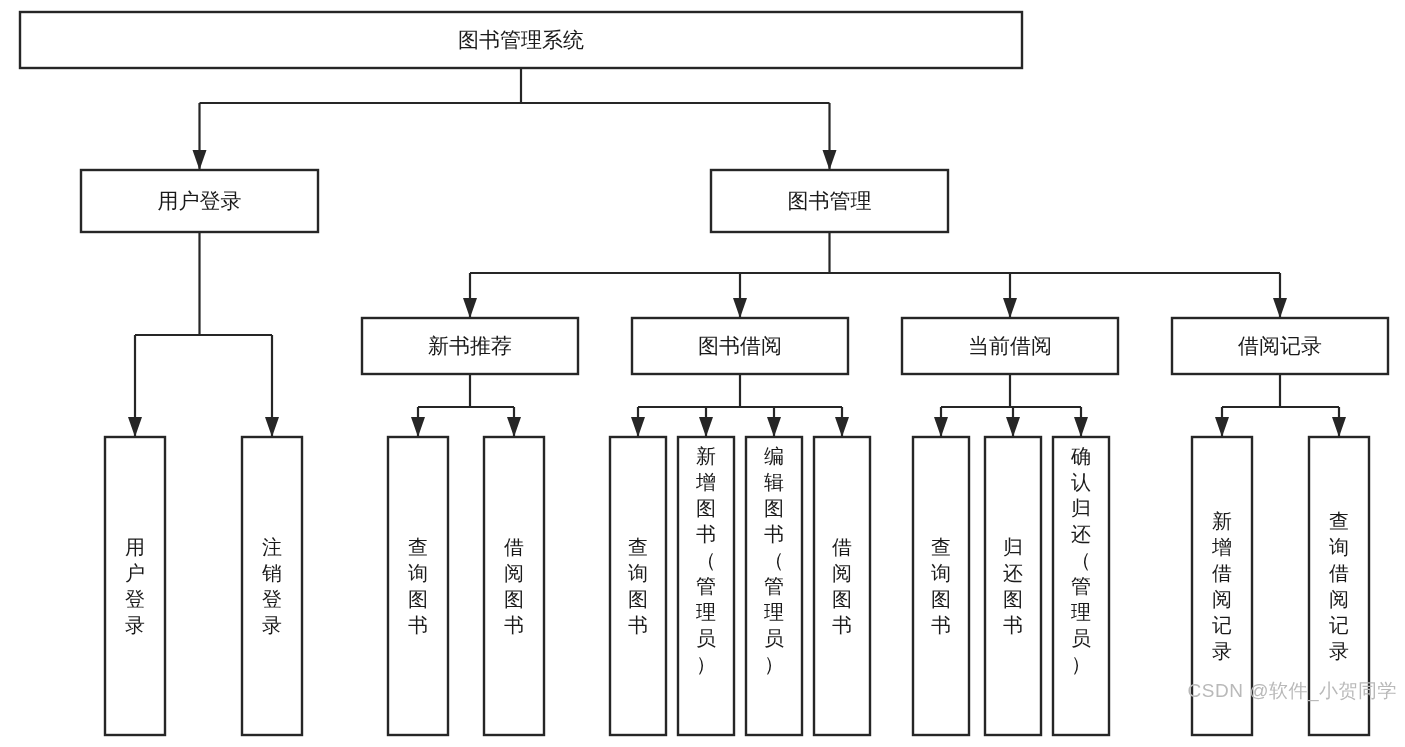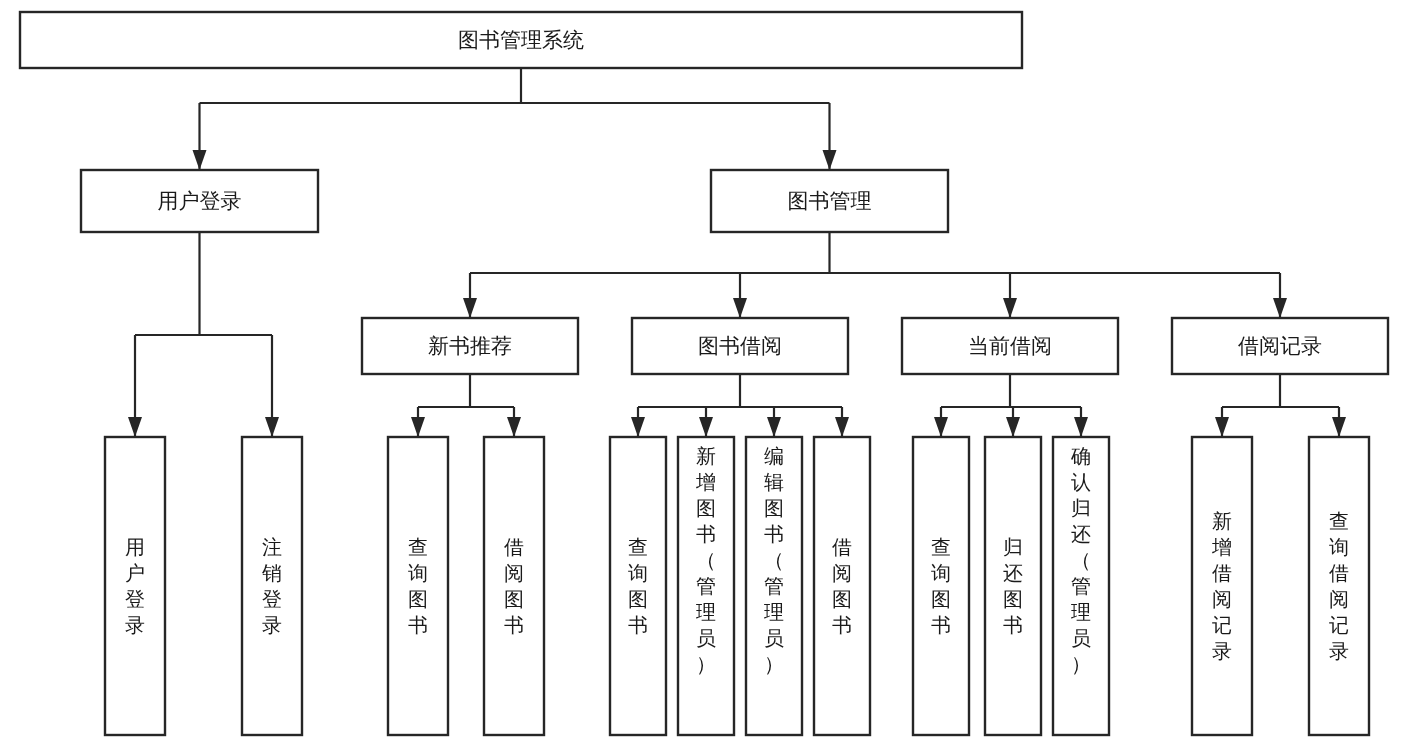--- a/index.html
+++ b/index.html
@@ -202,13 +202,14 @@
         <g>
           <rect x="1192" y="437" width="60" height="298" class="node-box"></rect>
           <text x="1222" y="528" class="node-label-v"><tspan x="1222" dy="0">新</tspan><tspan x="1222" dy="26">增</tspan><tspan x="1222" dy="26">借</tspan><tspan x="1222" dy="26">阅</tspan><tspan x="1222" dy="26">记</tspan><tspan x="1222" dy="26">录</tspan></text>
         </g>
         <g>
           <rect x="1309" y="437" width="60" height="298" class="node-box"></rect>
           <text x="1339" y="528" class="node-label-v"><tspan x="1339" dy="0">查</tspan><tspan x="1339" dy="26">询</tspan><tspan x="1339" dy="26">借</tspan><tspan x="1339" dy="26">阅</tspan><tspan x="1339" dy="26">记</tspan><tspan x="1339" dy="26">录</tspan></text>
         </g>
       </g>
   </svg>
+  <div class="watermark">CSDN @软件_小贺同学</div>
 </div>
 
 </body></html>

